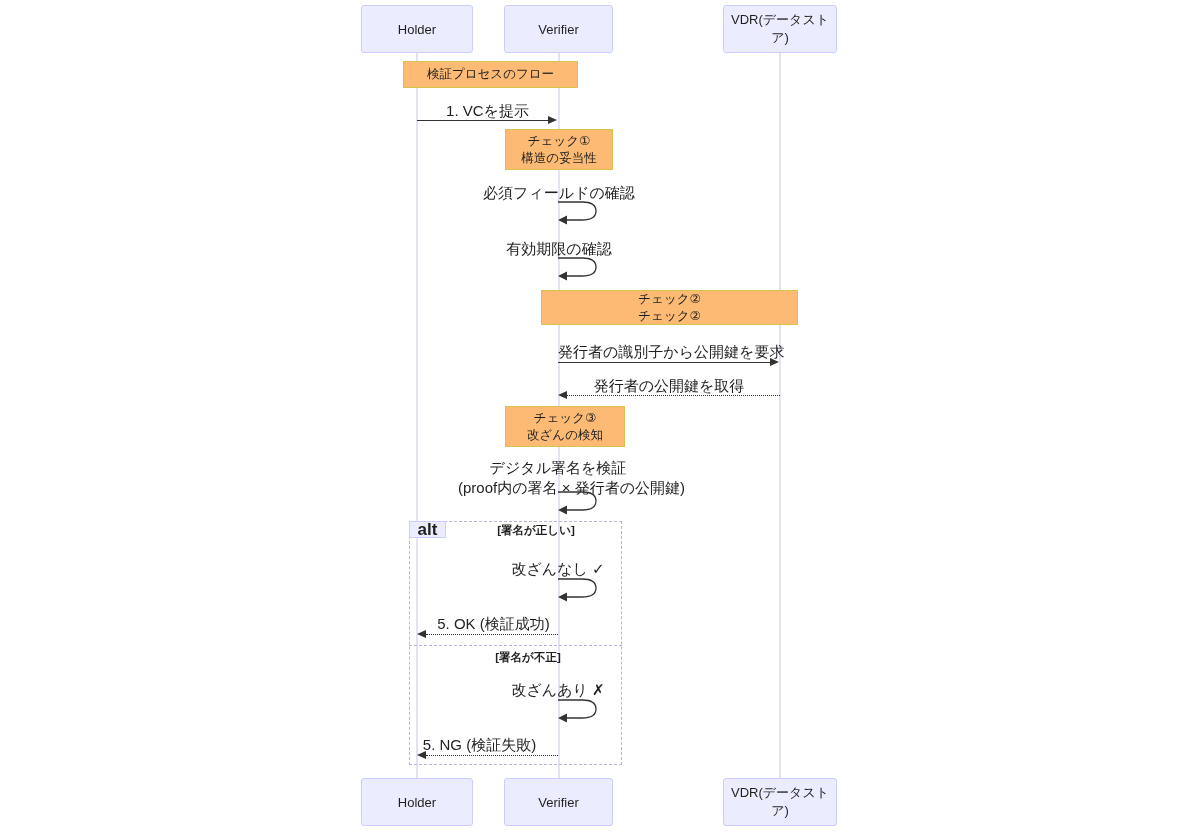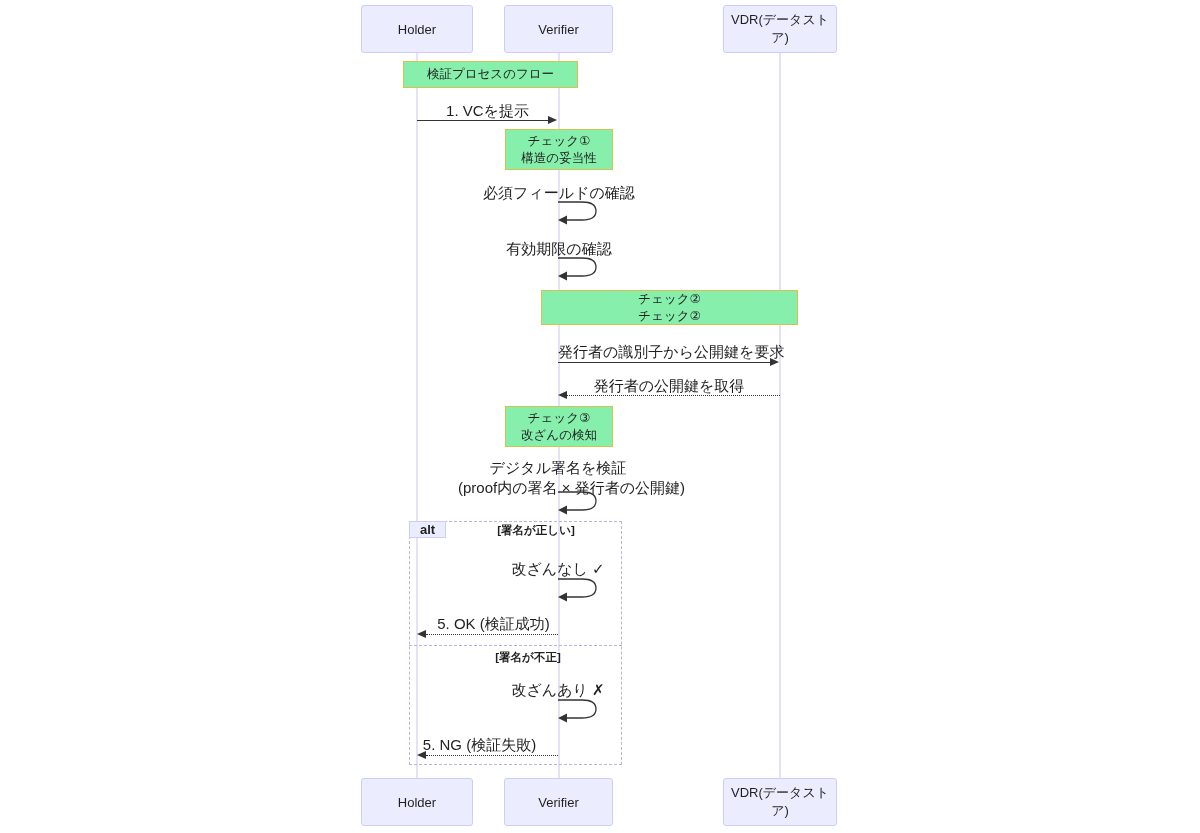--- a/index.html
+++ b/index.html
@@ -24,21 +24,21 @@
     border-radius:3px;
     display:flex;align-items:center;justify-content:center;
     font-size:13px;color:#1f1f1f;
     box-sizing:border-box;
     text-align:center;
   }
 
   
   .note{
     position:absolute;
-    background:#86efac;
+    background:#fdba74;
     border:1px solid #d6c34a;
     display:flex;align-items:center;justify-content:center;
     flex-direction:column;
     font-size:12.5px;color:#1f1f1f;
     box-sizing:border-box;
     line-height:1.35;
     text-align:center;
   }
   .note div{white-space:nowrap;}
 
@@ -73,21 +73,21 @@
   .alt-frame{
     position:absolute;
     border:1.2px dashed #b9b3e0;
     box-sizing:border-box;
   }
   .alt-tag{
     position:absolute;
     background:#ECECFF;
     border:1px solid #CCCCFF;
     border-right-width:1px;
-    font-size:13px;font-weight:bold;color:#1f1f1f;
+    font-size:17px;font-weight:bold;color:#1f1f1f;
     display:flex;align-items:center;justify-content:center;
     box-sizing:border-box;
   }
   .alt-cond{
     position:absolute;
     font-size:11.5px;font-weight:bold;color:#1f1f1f;
     white-space:nowrap;
     text-align:center;
   }
   .alt-divider{
@@ -155,21 +155,21 @@
   </div>
   <div class="msg-line" style="left:558px;top:362px;width:213px;"></div>
   <div class="arrowhead right" style="left:770px;top:357.5px;"></div>
 
   <div class="msg-label" style="left:558px;top:376px;width:222px;">
     <span>発行者の公開鍵を取得</span>
   </div>
   <div class="msg-line dashed" style="left:567px;top:395px;width:213px;"></div>
   <div class="arrowhead left" style="left:558px;top:390.5px;"></div>
 
-  <div class="note" style="left:505px;top:406px;width:108px;height:41px;">
+  <div class="note" style="left:505px;top:406px;width:120px;height:41px;">
     <div>チェック③</div>
     <div>改ざんの検知</div>
   </div>
 
   <div class="msg-label" style="left:458px;top:458px;width:200px;">
     <div>デジタル署名を検証</div>
     <div>(proof内の署名 × 発行者の公開鍵)</div>
   </div>
   <svg class="selfloop" style="left:556px;top:489px;" width="44" height="26" viewBox="0 0 44 26">
     <path d="M2 3 L26 3 Q40 3 40 12 Q40 21 26 21 L8 21" fill="none" stroke="#333" stroke-width="1.3"></path>

